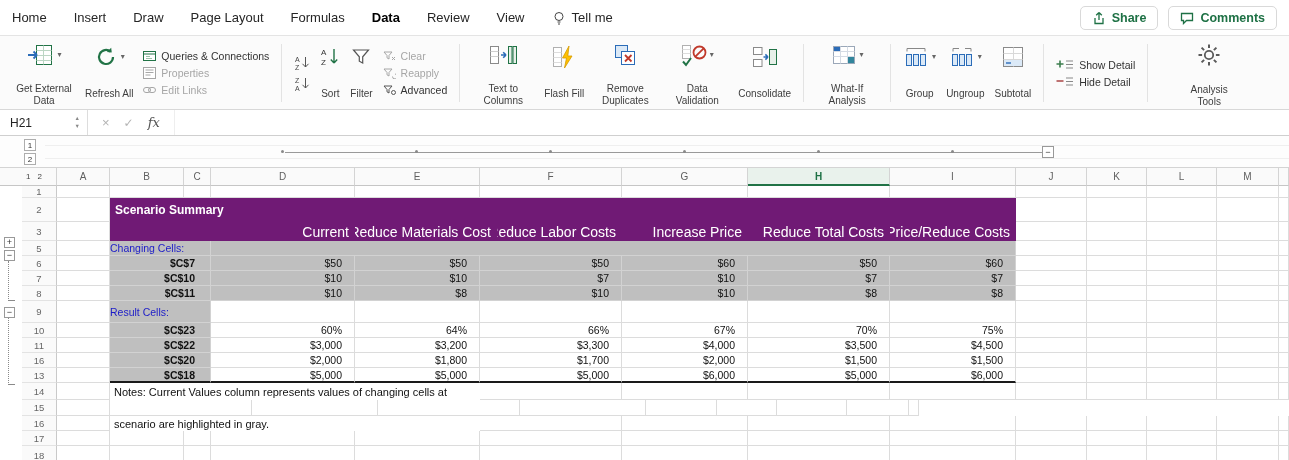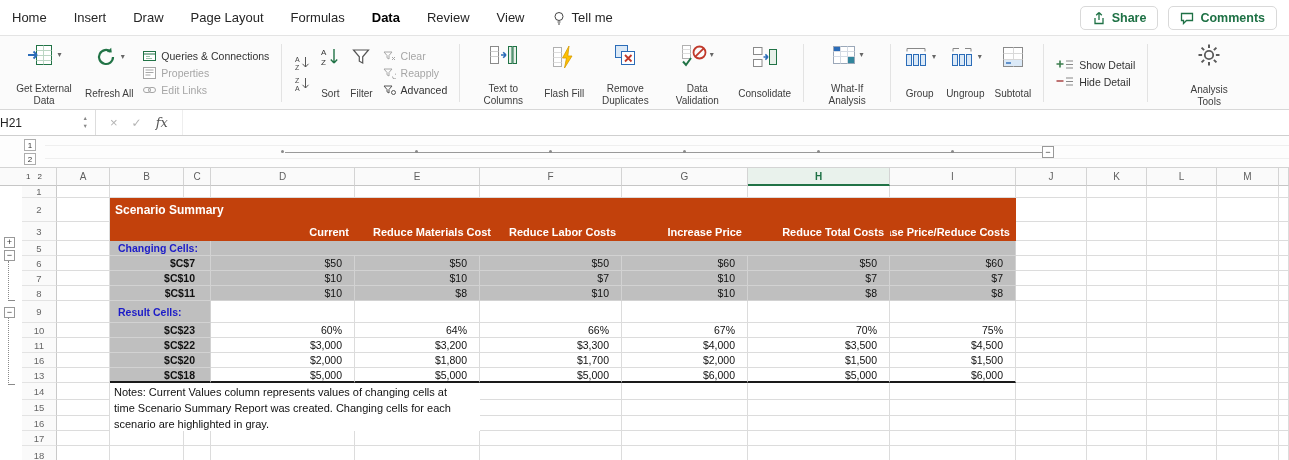--- a/index.html
+++ b/index.html
@@ -23,21 +23,21 @@
 .rb .lbl{font-size:10px;line-height:1.2;color:#3d3d3d;text-align:center;max-width:62px;margin-top:16px}
 .chev{font-size:8px;color:#666;line-height:1}
 .rstack{display:flex;flex-direction:column;justify-content:center;gap:5px;padding:0 5px;flex:none}
 .srow{display:flex;align-items:center;gap:5px;font-size:10.5px;color:#333;white-space:nowrap}
 .srow.dis{color:#a6a6a6}
 .sortcol{display:flex;flex-direction:column;justify-content:center;gap:4px;padding:0 3px;flex:none}
 .sortmini{width:20px;height:17px;display:flex;align-items:center;justify-content:center;border-radius:2px}
 
 
 .fbar{height:26px;display:flex;align-items:stretch;border-bottom:1px solid #cfcfcf;background:#fff}
-.namebox{width:96px;display:flex;align-items:center;position:relative;border-right:1px solid #ddd;font-size:12px;color:#222}
+.namebox{width:88px;display:flex;align-items:center;padding-left:10px;position:relative;border-right:1px solid #ddd;font-size:12px;color:#222}
 .stepper{position:absolute;right:7px;top:4px;display:flex;flex-direction:column;font-size:5.5px;color:#888;line-height:1.5}
 .fbicons{display:flex;align-items:center;gap:14px;padding:0 14px}
 .fxcancel{color:#b3b3b3;font-size:13px}
 .fxcheck{color:#b3b3b3;font-size:12px}
 .fx{font-style:italic;font-family:"DejaVu Serif",serif;color:#555;font-size:13px}
 .finput{flex:1;background:#fff;border-left:1px solid #eee}
 
 
 .sheetwrap{position:relative;width:1289px;background:#fff}
 .ostrip{position:relative;height:32px;background:#fdfdfd;border-bottom:1px solid #d4d4d4}
@@ -56,25 +56,25 @@
 .hrow{display:flex;height:18px}
 .hrow>div{flex:none}
 .hcell{background:#fafafa;border-right:1px solid #d4d4d4;border-bottom:1px solid #c6c6c6;font-size:10px;color:#5f5f5f;display:flex;align-items:center;justify-content:center}
 .hcell.sel{background:#e9f2ec;color:#1e7145;font-weight:700;border-bottom:2px solid #217346}
 .corner{justify-content:flex-start;gap:7px;padding-left:26px;font-size:8px;color:#444}
 .grow{display:flex}
 .grow>div{flex:none}
 .gut{background:#fff}
 .rnum{background:#fafafa;border-right:1px solid #c9c9c9;border-bottom:1px solid #e3e3e3;font-size:9.5px;color:#666;display:flex;align-items:center;justify-content:center}
 .c{border-right:1px solid #dcdcdc;border-bottom:1px solid #dcdcdc;display:flex;align-items:center;font-size:10.5px;color:#111;overflow:hidden}
-.purple{background:#c2410c;border-right:none;border-bottom:none}
+.purple{background:#701a75;border-right:none;border-bottom:none}
 .title{color:#fff;font-weight:700;font-size:12px;padding-left:5px}
-.phdr{color:#fff;font-weight:700;font-size:11px;justify-content:flex-end;padding-right:6px;white-space:nowrap}
+.phdr{color:#fff;font-weight:400;font-size:14px;justify-content:flex-end;padding-right:6px;white-space:nowrap}
 .gray{background:#bfbfbf;border-right:1px solid #d2d2d2;border-bottom:1px solid #d2d2d2}
-.seclbl{color:#1c1cc8;font-weight:700;padding-left:8px;white-space:nowrap}
+.seclbl{color:#1c1cc8;font-weight:400;padding-left:0;white-space:nowrap}
 .ref{font-weight:700;justify-content:flex-end;padding-right:15px}
 .val{justify-content:flex-end;padding-right:12px}
 .notes{border:none;white-space:nowrap;overflow:visible;font-size:11px;padding-left:4px;position:relative;z-index:2}
 .bline{border-bottom:2px solid #1a1a1a}
 </style>
 </head>
 <body>
 
 <div id="app">
 
@@ -636,21 +636,20 @@
           <div class="c" style="width: 71px;"></div>
           <div class="c" style="width: 60px;"></div>
           <div class="c" style="width: 70px;"></div>
           <div class="c" style="width: 62px;"></div>
           <div class="c" style="width: 10px;"></div>
         </div>
         <div class="grow" style="height: 16px;">
           <div class="gut" style="width: 22px;"></div>
           <div class="rnum" style="width: 35px;">15</div>
           <div class="c" style="width: 53px;"></div>
-          <div class="c notes" style="width: 370px;">time Scenario Summary Report was created.  Changing cells for each</div>
           <div class="c" style="width: 142px;"></div>
           <div class="c" style="width: 126px;"></div>
           <div class="c" style="width: 142px;"></div>
           <div class="c" style="width: 126px;"></div>
           <div class="c" style="width: 71px;"></div>
           <div class="c" style="width: 60px;"></div>
           <div class="c" style="width: 70px;"></div>
           <div class="c" style="width: 62px;"></div>
           <div class="c" style="width: 10px;"></div>
         </div>

